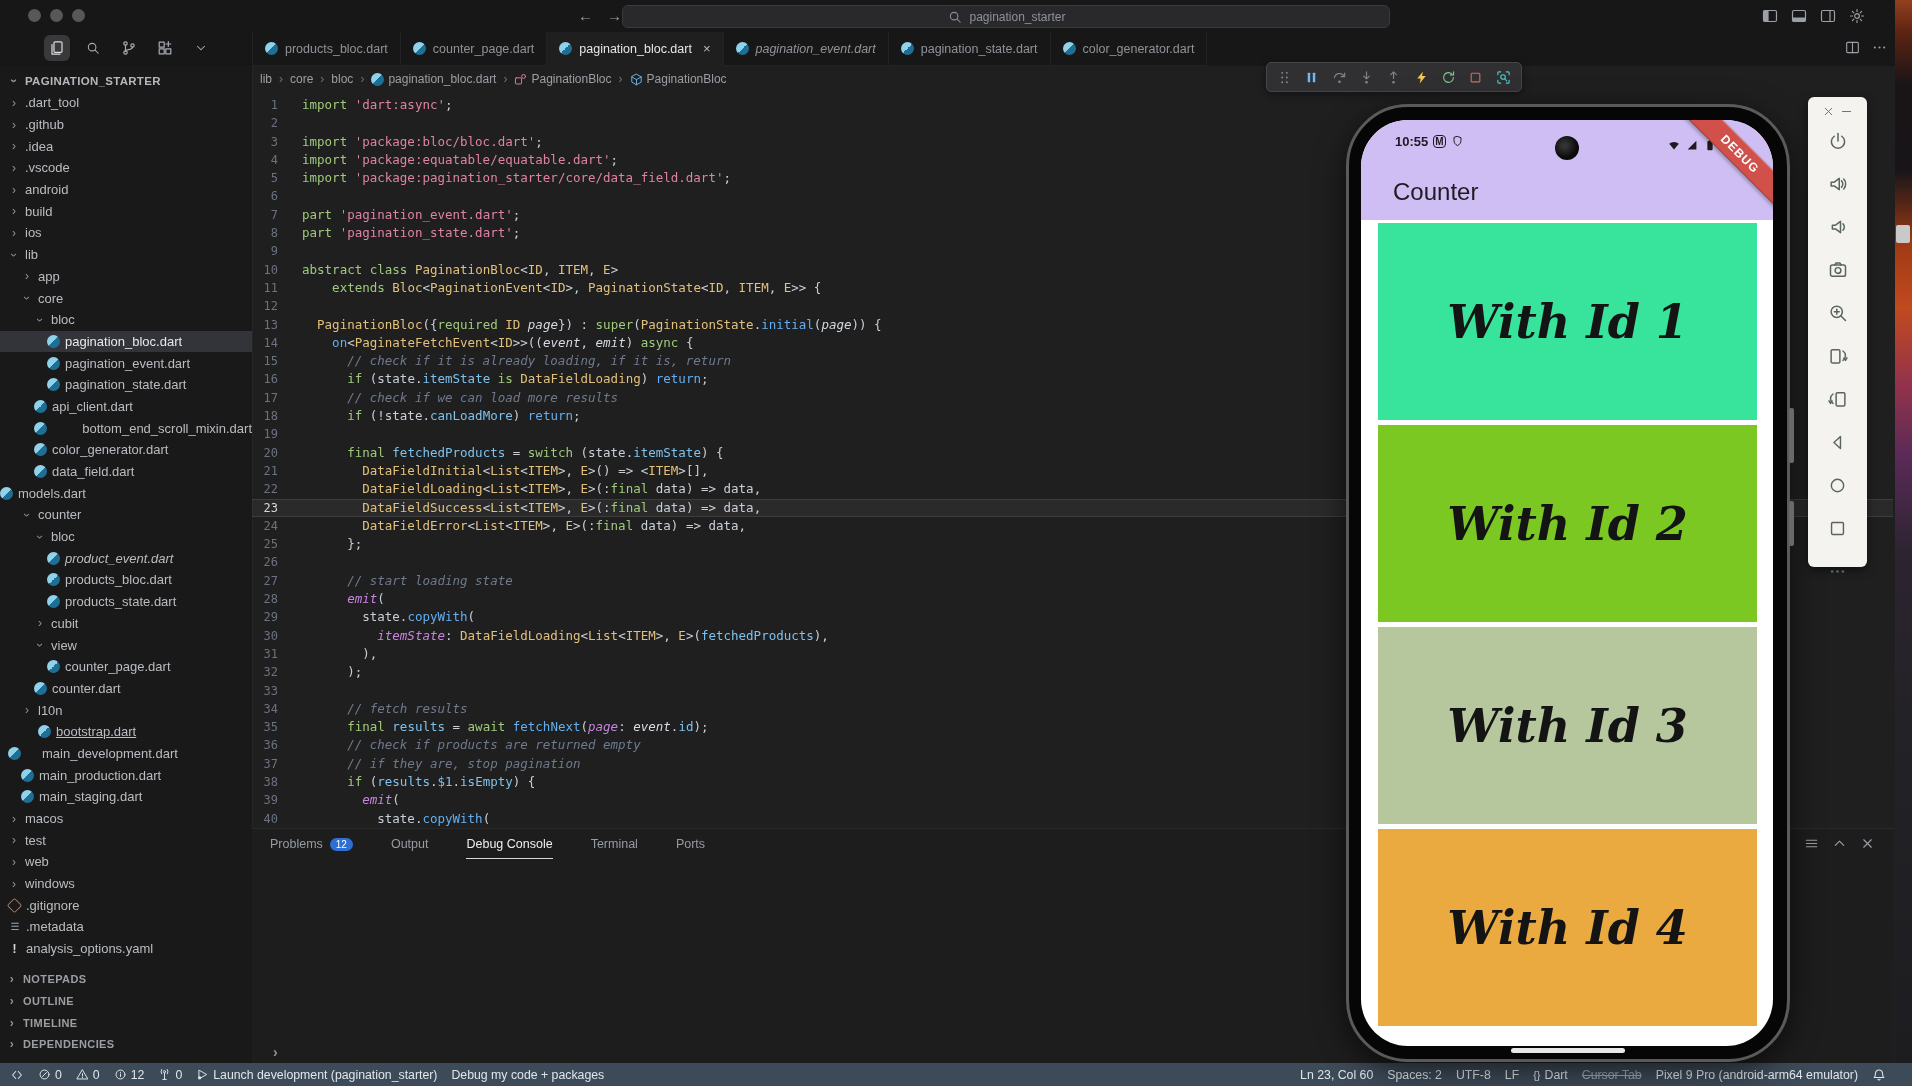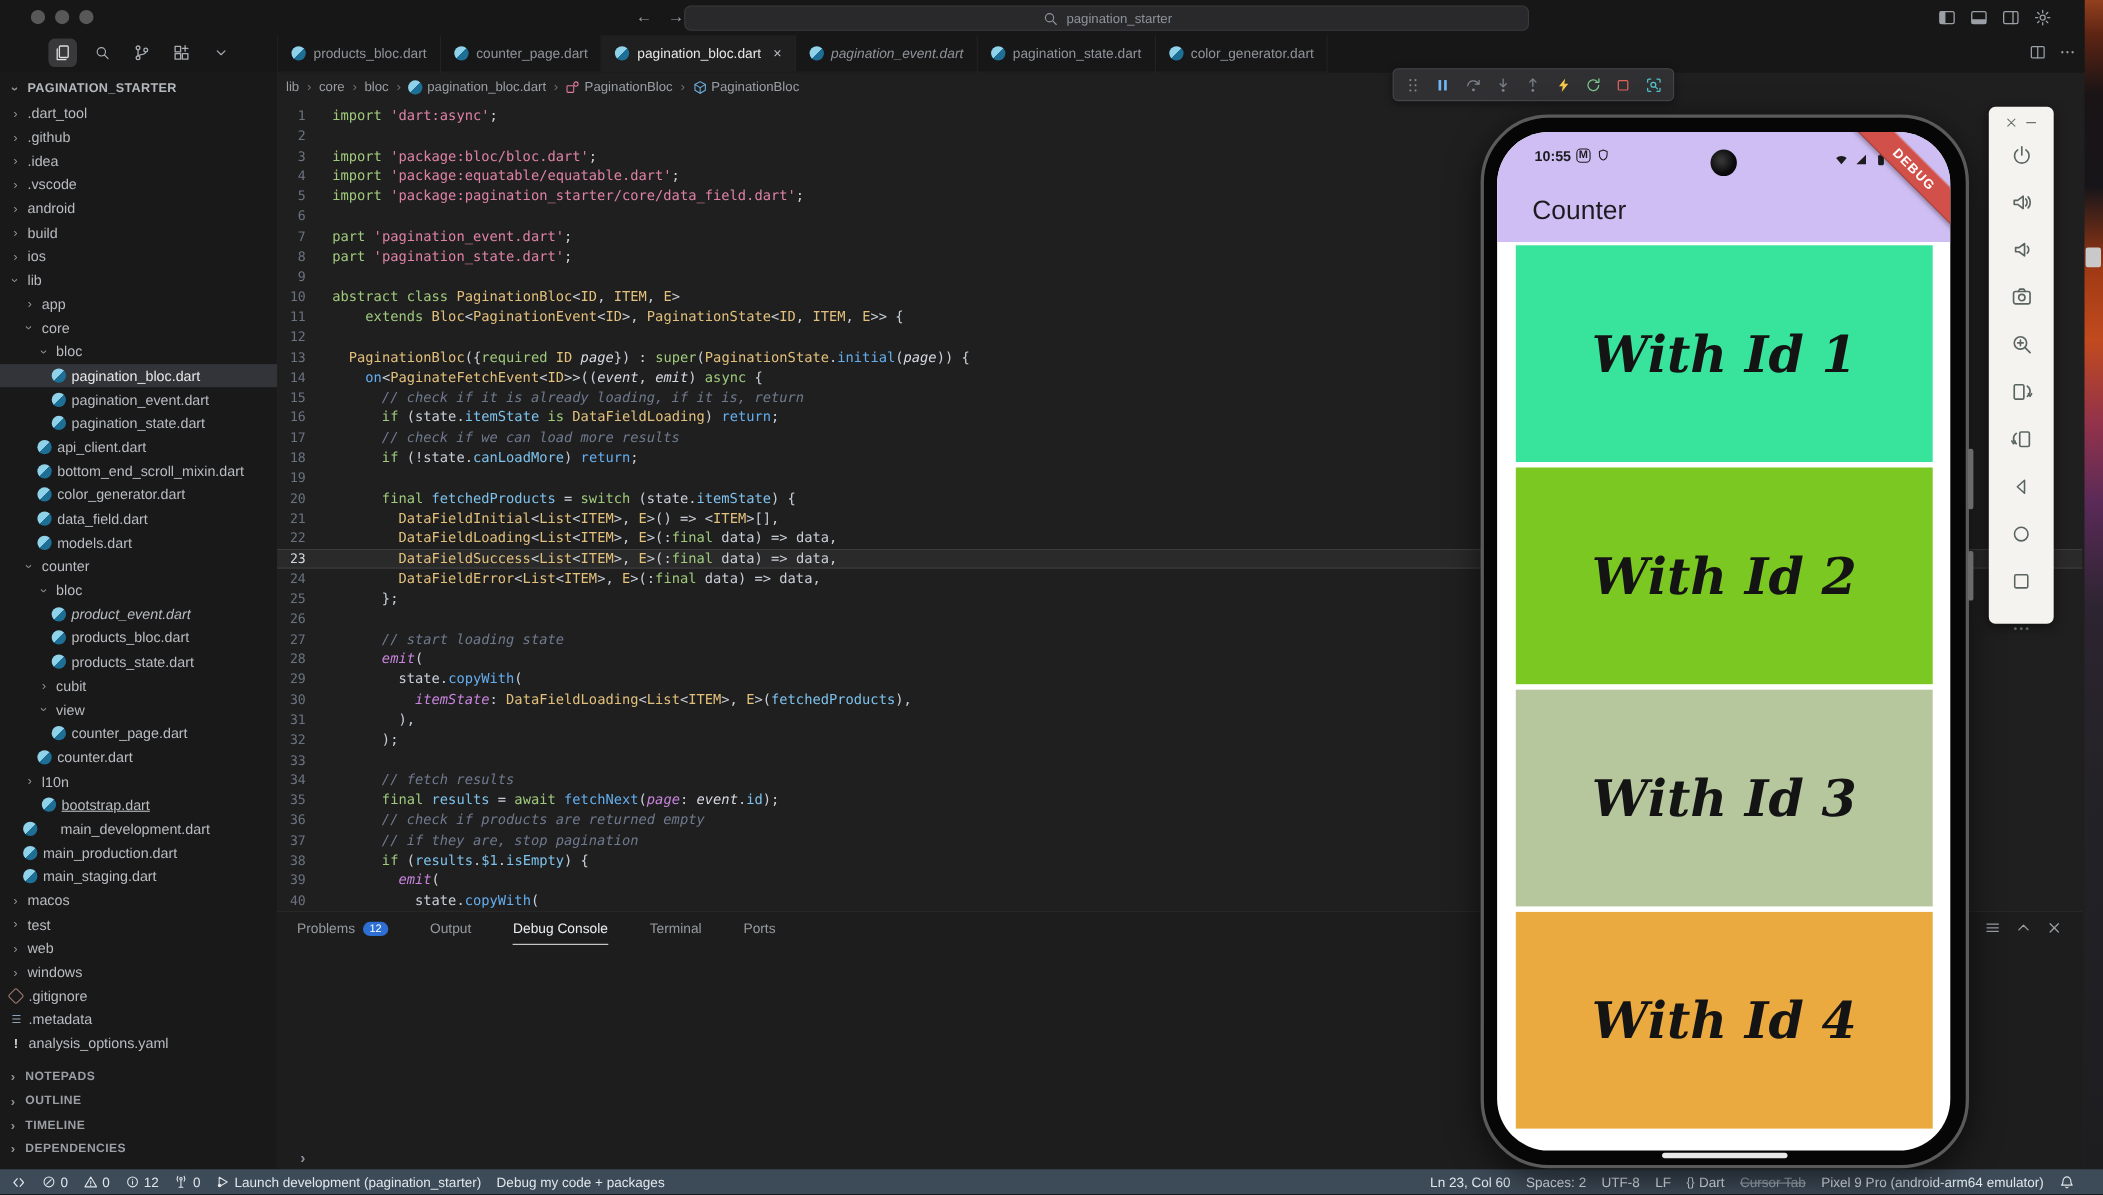--- a/index.html
+++ b/index.html
@@ -319,39 +319,39 @@
             <span class="darticon"></span>
           </span>
           <span>pagination_state.dart</span>
         </div>
         <div class="trow" style="padding-left: 34px;">
           <span class="ficon">
             <span class="darticon"></span>
           </span>
           <span>api_client.dart</span>
         </div>
+        <div class="trow" style="padding-left: 34px; justify-content: space-between;">
+          <span class="ficon">
+            <span class="darticon"></span>
+          </span>
+          <span>bottom_end_scroll_mixin.dart</span>
+        </div>
         <div class="trow" style="padding-left: 34px;">
           <span class="ficon">
             <span class="darticon"></span>
           </span>
-          <span>bottom_end_scroll_mixin.dart</span>
+          <span>color_generator.dart</span>
         </div>
         <div class="trow" style="padding-left: 34px;">
           <span class="ficon">
             <span class="darticon"></span>
           </span>
-          <span>color_generator.dart</span>
-        </div>
-        <div class="trow" style="padding-left: 34px;">
-          <span class="ficon">
-            <span class="darticon"></span>
-          </span>
           <span>data_field.dart</span>
         </div>
-        <div class="trow" style="padding-left: 34px;">
+        <div class="trow" style="">
           <span class="ficon">
             <span class="darticon"></span>
           </span>
           <span>models.dart</span>
         </div>
         <div class="trow" style="padding-left: 21px;">
           <span class="chev open">›</span>
           <span>counter</span>
         </div>
         <div class="trow" style="padding-left: 34px;">
@@ -399,21 +399,21 @@
         <div class="trow" style="padding-left: 21px;">
           <span class="chev">›</span>
           <span>l10n</span>
         </div>
         <div class="trow" style="padding-left: 38px; text-decoration: underline;">
           <span class="ficon">
             <span class="darticon"></span>
           </span>
           <span>bootstrap.dart</span>
         </div>
-        <div class="trow" style="padding-left: 21px; gap: 21px;">
+        <div class="trow" style="padding-left: 8px; gap: 21px;">
           <span class="ficon">
             <span class="darticon"></span>
           </span>
           <span>main_development.dart</span>
         </div>
         <div class="trow" style="padding-left: 21px;">
           <span class="ficon">
             <span class="darticon"></span>
           </span>
           <span>main_production.dart</span>

